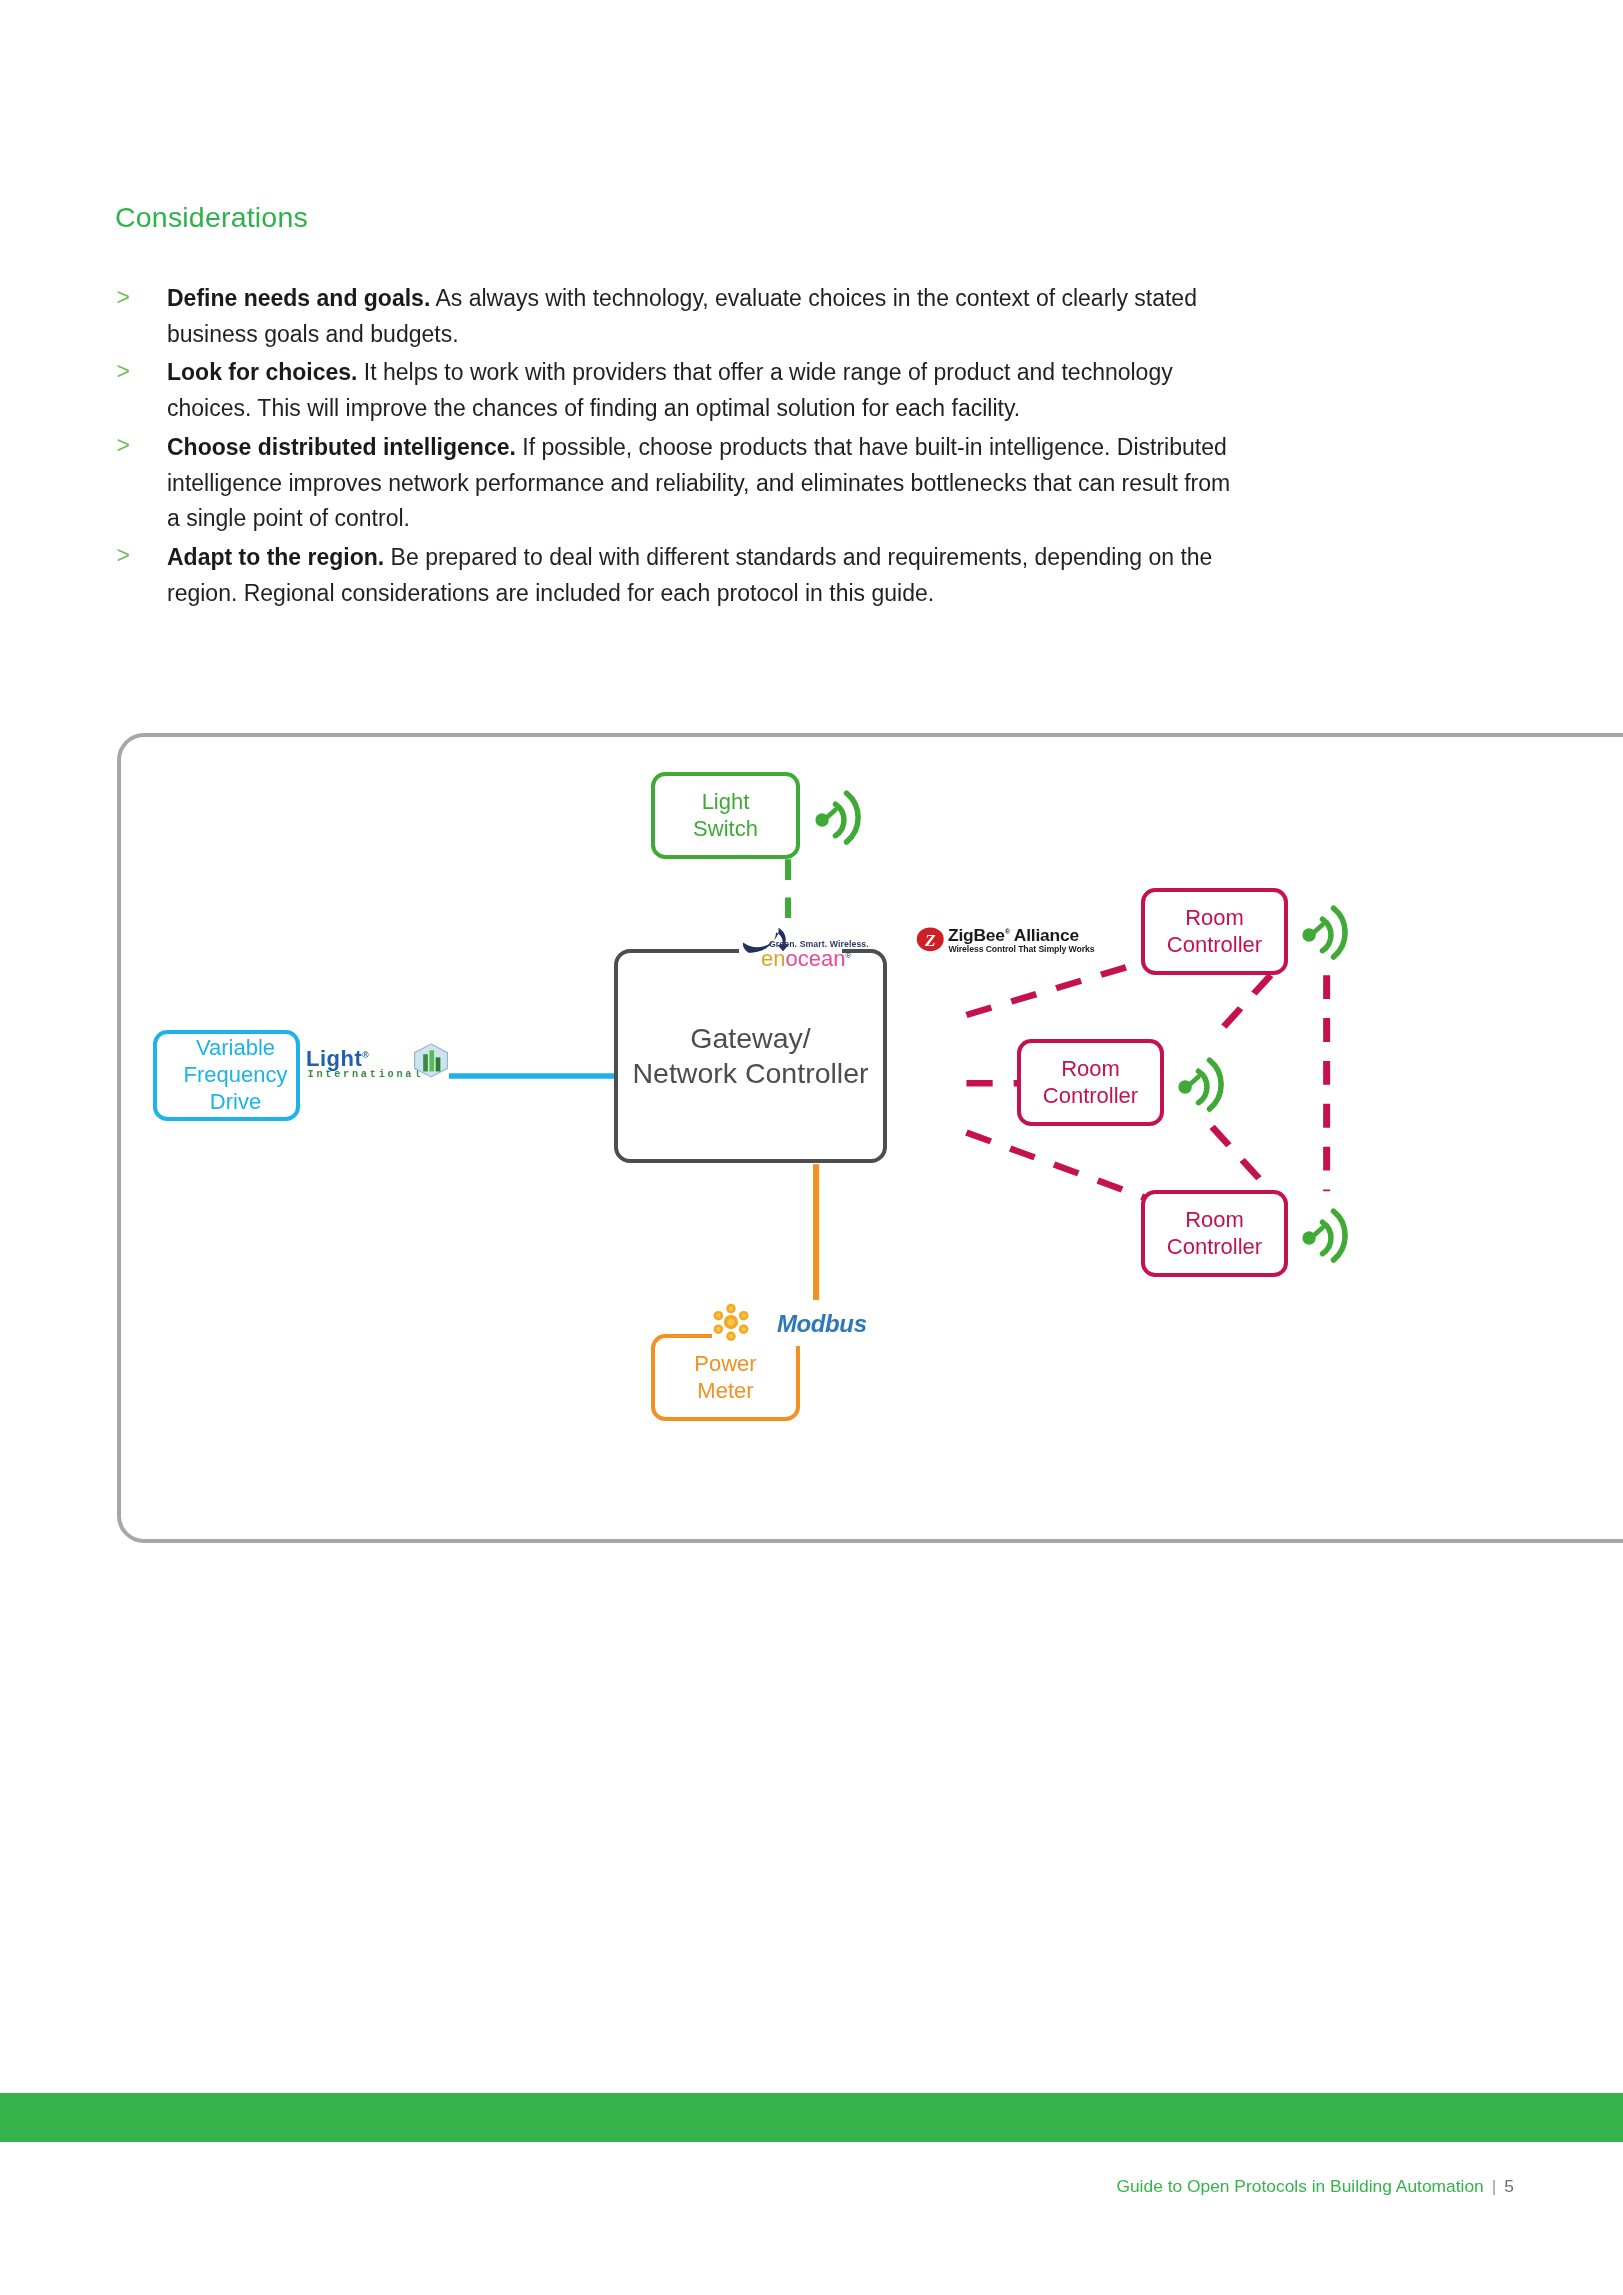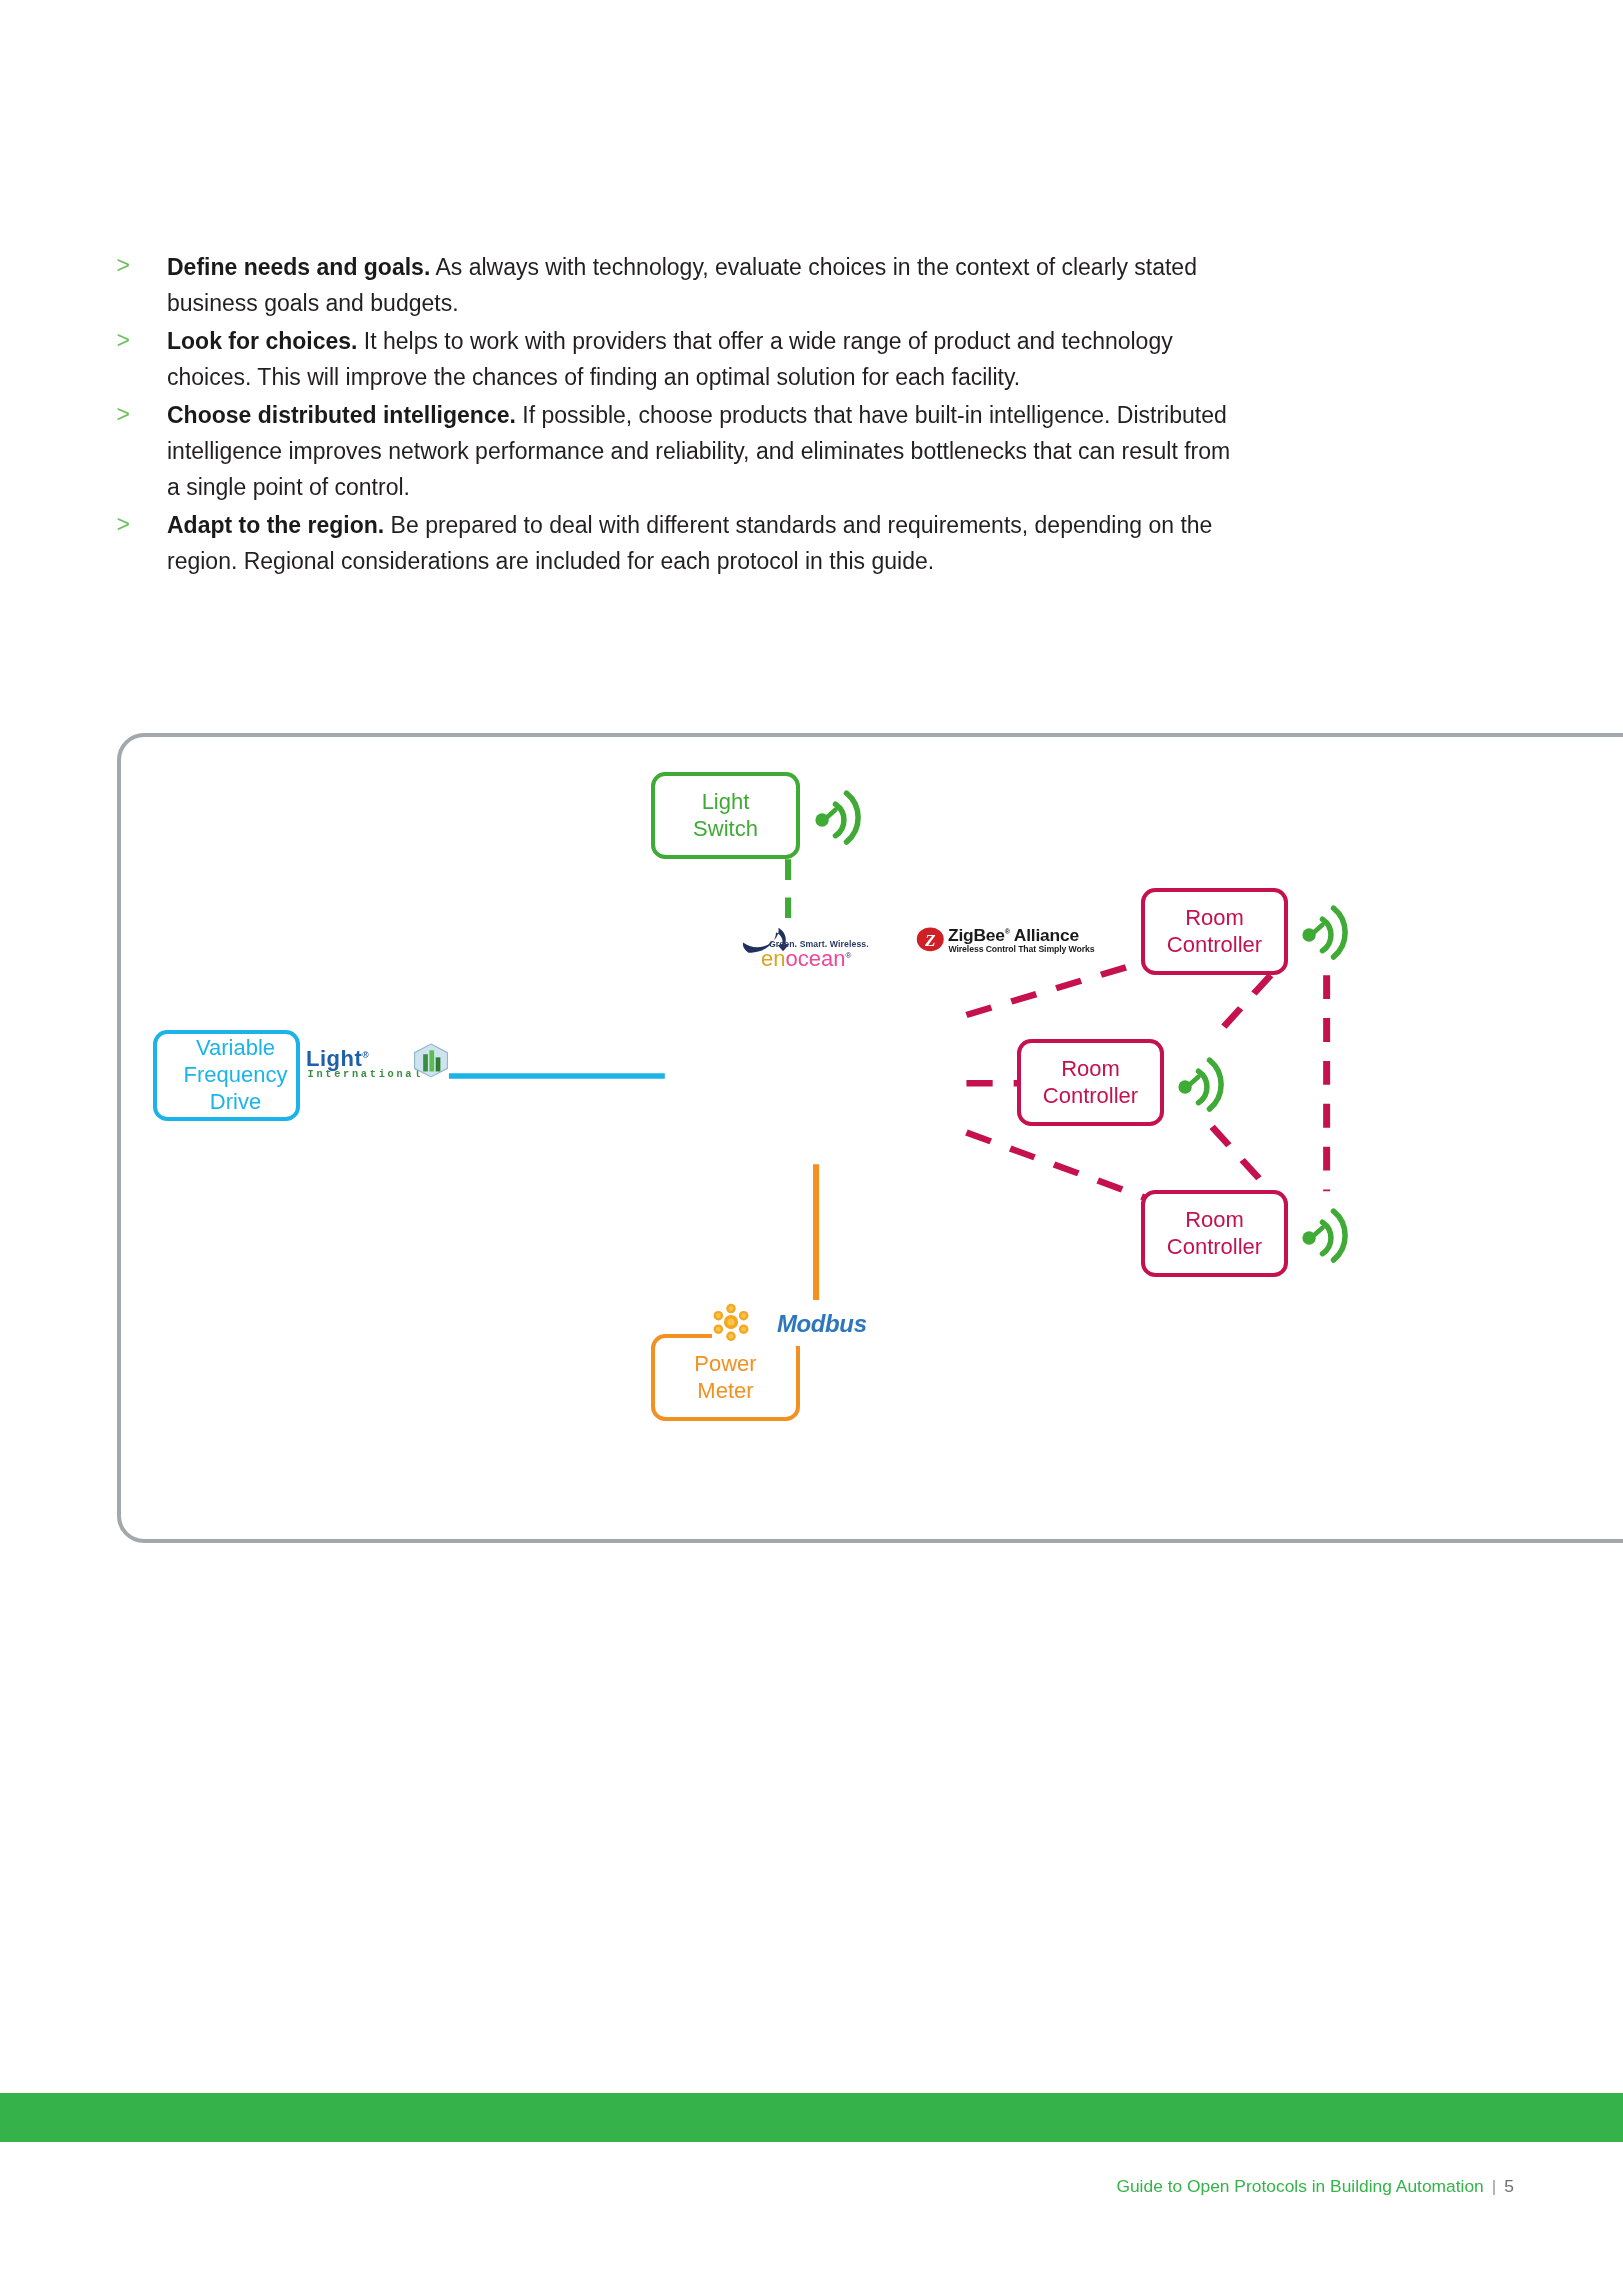--- a/index.html
+++ b/index.html
@@ -237,20 +237,21 @@
     white-space: nowrap;
   }
   #footer-sep { color: #9a9a9a; margin: 0 8px; }
   #footer-page { color: #6d6e71; }
 </style>
 </head>
 <body>
 
 <div id="content">
 
+  <h1 id="section-heading">Considerations</h1>
 
 
   <ul id="guideline-list">
     <li class="guideline-item">
       <span class="guideline-chevron">&gt;</span>
       <span class="guideline-lead">Define needs and goals.</span><span> As always with technology, evaluate choices in the context of clearly stated business goals and budgets.</span>
     </li>
     <li class="guideline-item">
       <span class="guideline-chevron">&gt;</span>
       <span class="guideline-lead">Look for choices.</span><span> It helps to work with providers that offer a wide range of product and technology choices. This will improve the chances of finding an optimal solution for each facility.</span>
@@ -284,20 +285,24 @@
       <line x1="1315" y1="300" x2="1248" y2="381" stroke="#c5124e" stroke-width="8" stroke-dasharray="30 24"></line>
       <line x1="1248" y1="491" x2="1315" y2="572" stroke="#c5124e" stroke-width="8" stroke-dasharray="30 24"></line>
       <line x1="1379" y1="300" x2="1379" y2="572" stroke="#c5124e" stroke-width="8" stroke-dasharray="30 24"></line>
     </svg>
 
     <div class="node" id="node-light-switch">
       <span class="node-label">Light
 Switch</span>
     </div>
 
+    <div class="node" id="node-gateway">
+      <span class="node-label">Gateway/
+Network Controller</span>
+    </div>
 
     <div class="node" id="node-vfd">
       <span class="node-label">Variable
 Frequency
 Drive</span>
     </div>
 
     <div class="node" id="node-power-meter">
       <span class="node-label">Power
 Meter</span>

